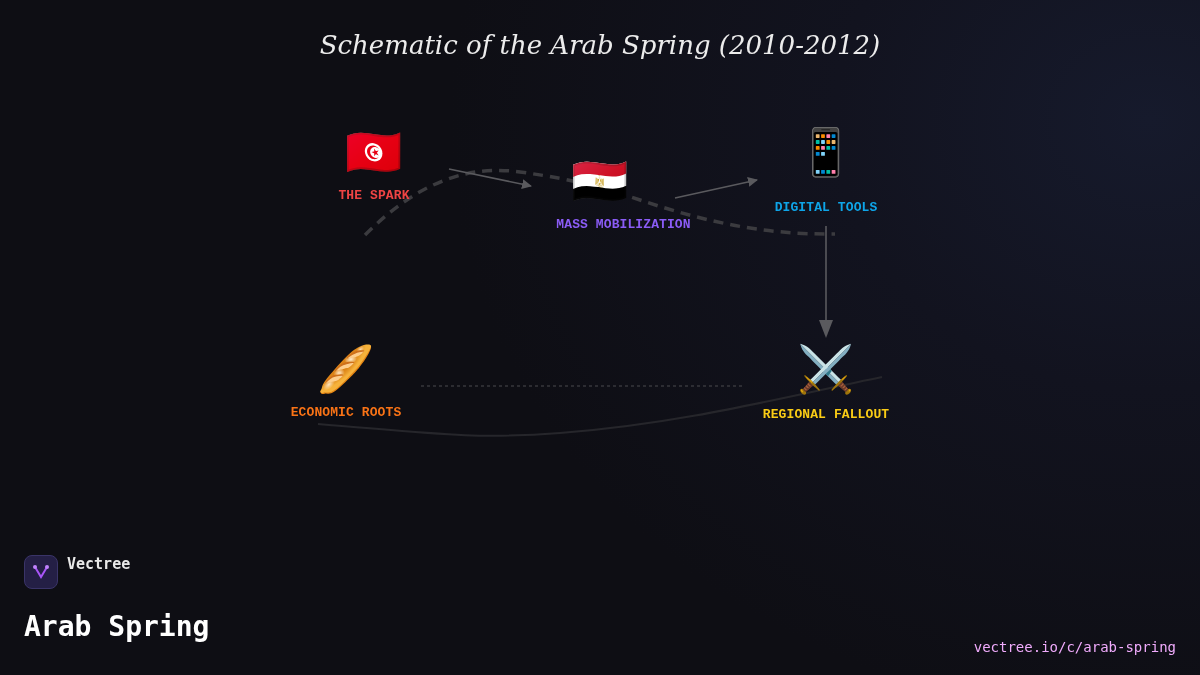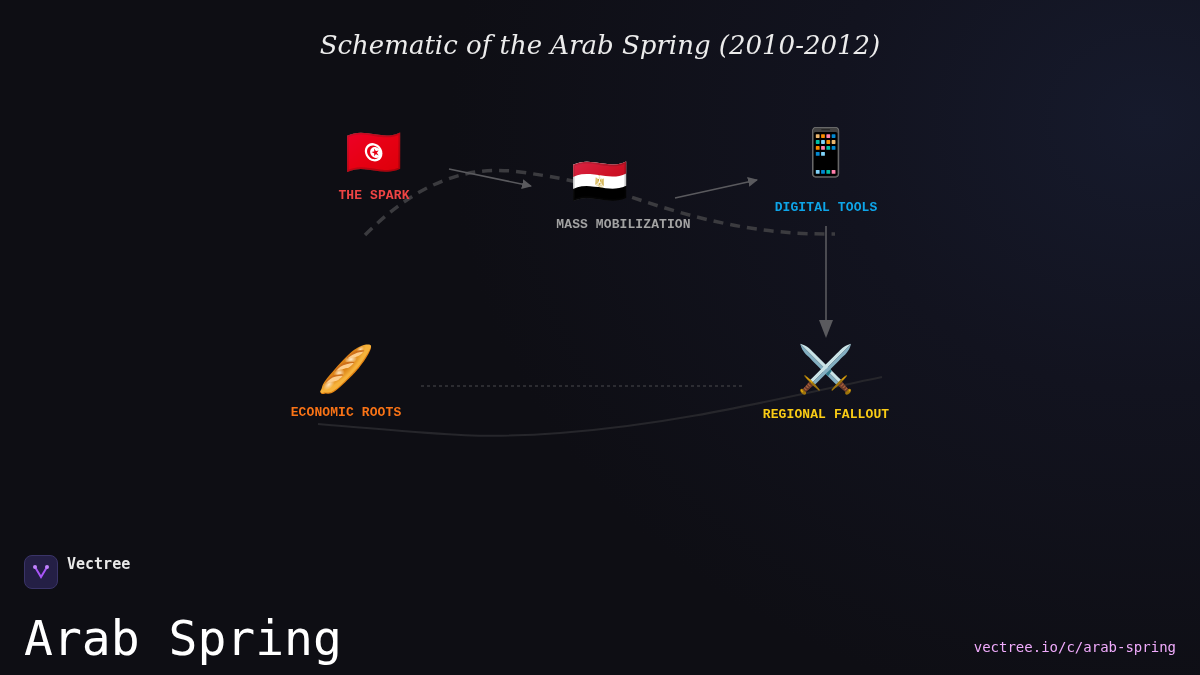--- a/index.html
+++ b/index.html
@@ -18,21 +18,21 @@
   .node .icon { font-size: 46px; line-height: 56px; display: block; }
   .node .label { font-size: 13px; font-weight: bold; letter-spacing: 0.1px; white-space: nowrap; display: block; font-family: Liberation Mono, monospace; }
   .brand { position: absolute; left: 24px; top: 555px; display: flex; align-items: flex-start; }
   .logo {
     width: 32px; height: 32px; border-radius: 8px; background: #241f45;
     border: 1px solid #3a3468; display: flex; align-items: center; justify-content: center;
   }
   .brand-name { margin-left: 9px; font-family: "DejaVu Sans Mono", monospace; font-weight: bold; font-size: 15px; color: #e8e8e8; }
   .big-title {
     position: absolute; left: 24px; top: 610px;
-    font-family: "DejaVu Sans Mono", monospace; font-weight: normal; font-size: 48px; color: #ffffff;
+    font-family: "DejaVu Sans Mono", monospace; font-weight: bold; font-size: 28px; color: #ffffff;
   }
   .url {
     position: absolute; right: 24px; top: 624px;
     font-family: "DejaVu Sans Mono", monospace; font-size: 14px; color: #f0abfc; margin-top: 15px;
   }
 </style>
 </head>
 <body>
 
 <div class="title">Schematic of the Arab Spring (2010-2012)</div>
@@ -59,21 +59,21 @@
   <line x1="421" y1="386" x2="742" y2="386" stroke="#4a4a4e" stroke-width="1.2" stroke-dasharray="3,3"></line>
 </svg>
 
 <div class="node" style="left:374px; top:124px;">
   <span class="icon">🇹🇳</span>
   <span class="label" style="color:#ef4444; margin-top:8px;">THE SPARK</span>
 </div>
 
 <div class="node" style="left:600px; top:153px;">
   <span class="icon">🇪🇬</span>
-  <span class="label" style="color:#a3a3a3; margin-top:8px;margin-left:47px;">MASS MOBILIZATION</span>
+  <span class="label" style="color:#8b5cf6; margin-top:8px;margin-left:47px;">MASS MOBILIZATION</span>
 </div>
 
 <div class="node" style="left:826px; top:124px;">
   <span class="icon">📱</span>
   <span class="label" style="color:#0ea5e9; margin-top:20px;">DIGITAL TOOLS</span>
 </div>
 
 <div class="node" style="left:346px; top:341px;">
   <span class="icon">🥖</span>
   <span class="label" style="color:#f97316; margin-top:8px;">ECONOMIC ROOTS</span>

